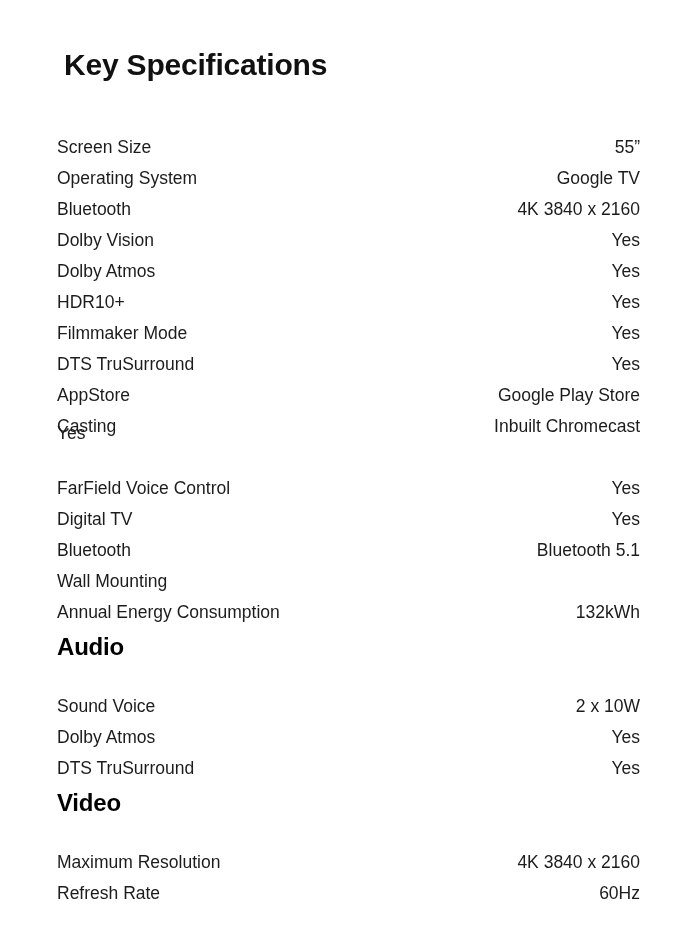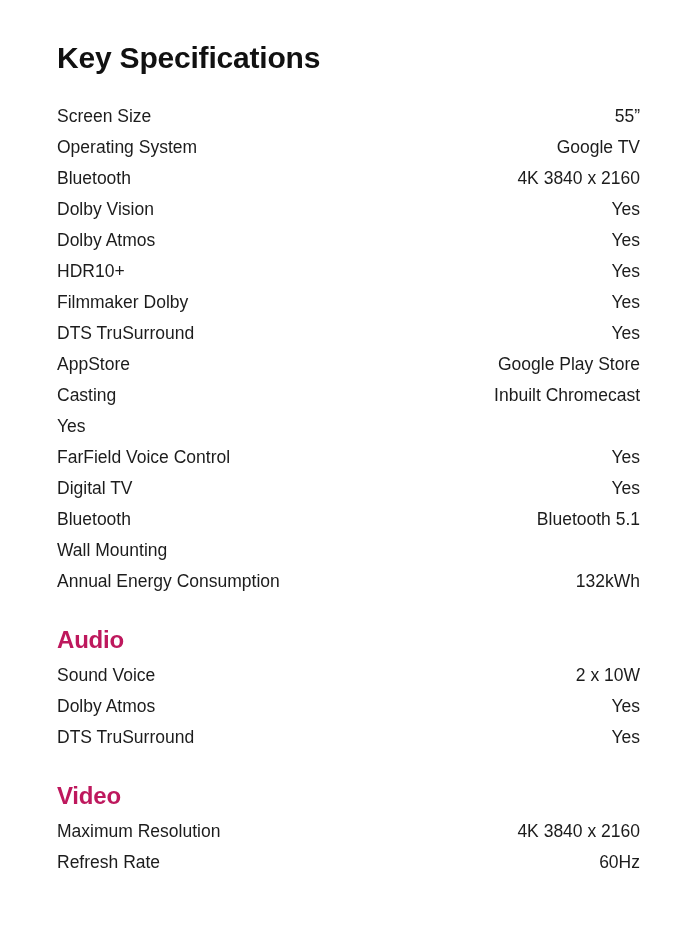--- a/index.html
+++ b/index.html
@@ -12,48 +12,48 @@
     width: 700px;
     height: 938px;
     overflow: hidden;
     font-family: "Liberation Sans", "DejaVu Sans", sans-serif;
     color: #1c1c1c;
   }
   .sheet {
     padding: 40px 60px 0 57px;
   }
   .page-title {
-    margin: 0;
+    margin: 7px;
     font-size: 30px;
     line-height: 36px;
     font-weight: 700;
     color: #111111;
     letter-spacing: -0.2px;
   }
   .section { margin: 0; }
   .section:first-of-type .rows { margin-top: 25px; }
   .section-heading {
     margin: 28px 0 5px 0;
     font-size: 24px;
     line-height: 30px;
     font-weight: 700;
-    color: #be185d;
+    color: #000000;
     letter-spacing: -0.2px;
   }
   .rows { margin: 0; }
   .spec-row {
     display: flex;
     justify-content: space-between;
     align-items: baseline;
     font-size: 17.5px;
     line-height: 31px;
     height: 31px;
     white-space: nowrap;
   }
-  .row-label { text-align: right; }
+  .row-label { text-align: right; margin-top: 24px; }
   .row-value { }
 </style>
 </head>
 <body>
 
 <main class="sheet">
   <h1 class="page-title">Key Specifications</h1>
   <div id="sections">
   <section class="section">
 
@@ -83,21 +83,21 @@
     <span class="row-label">Dolby Atmos</span>
     <span class="row-value">Yes</span>
   </div>
 
   <div class="spec-row">
     <span class="row-label">HDR10+</span>
     <span class="row-value">Yes</span>
   </div>
 
   <div class="spec-row">
-    <span class="row-label">Filmmaker Dolby</span>
+    <span class="row-label">Filmmaker Mode</span>
     <span class="row-value">Yes</span>
   </div>
 
   <div class="spec-row">
     <span class="row-label">DTS TruSurround</span>
     <span class="row-value">Yes</span>
   </div>
 
   <div class="spec-row">
     <span class="row-label">AppStore</span>

